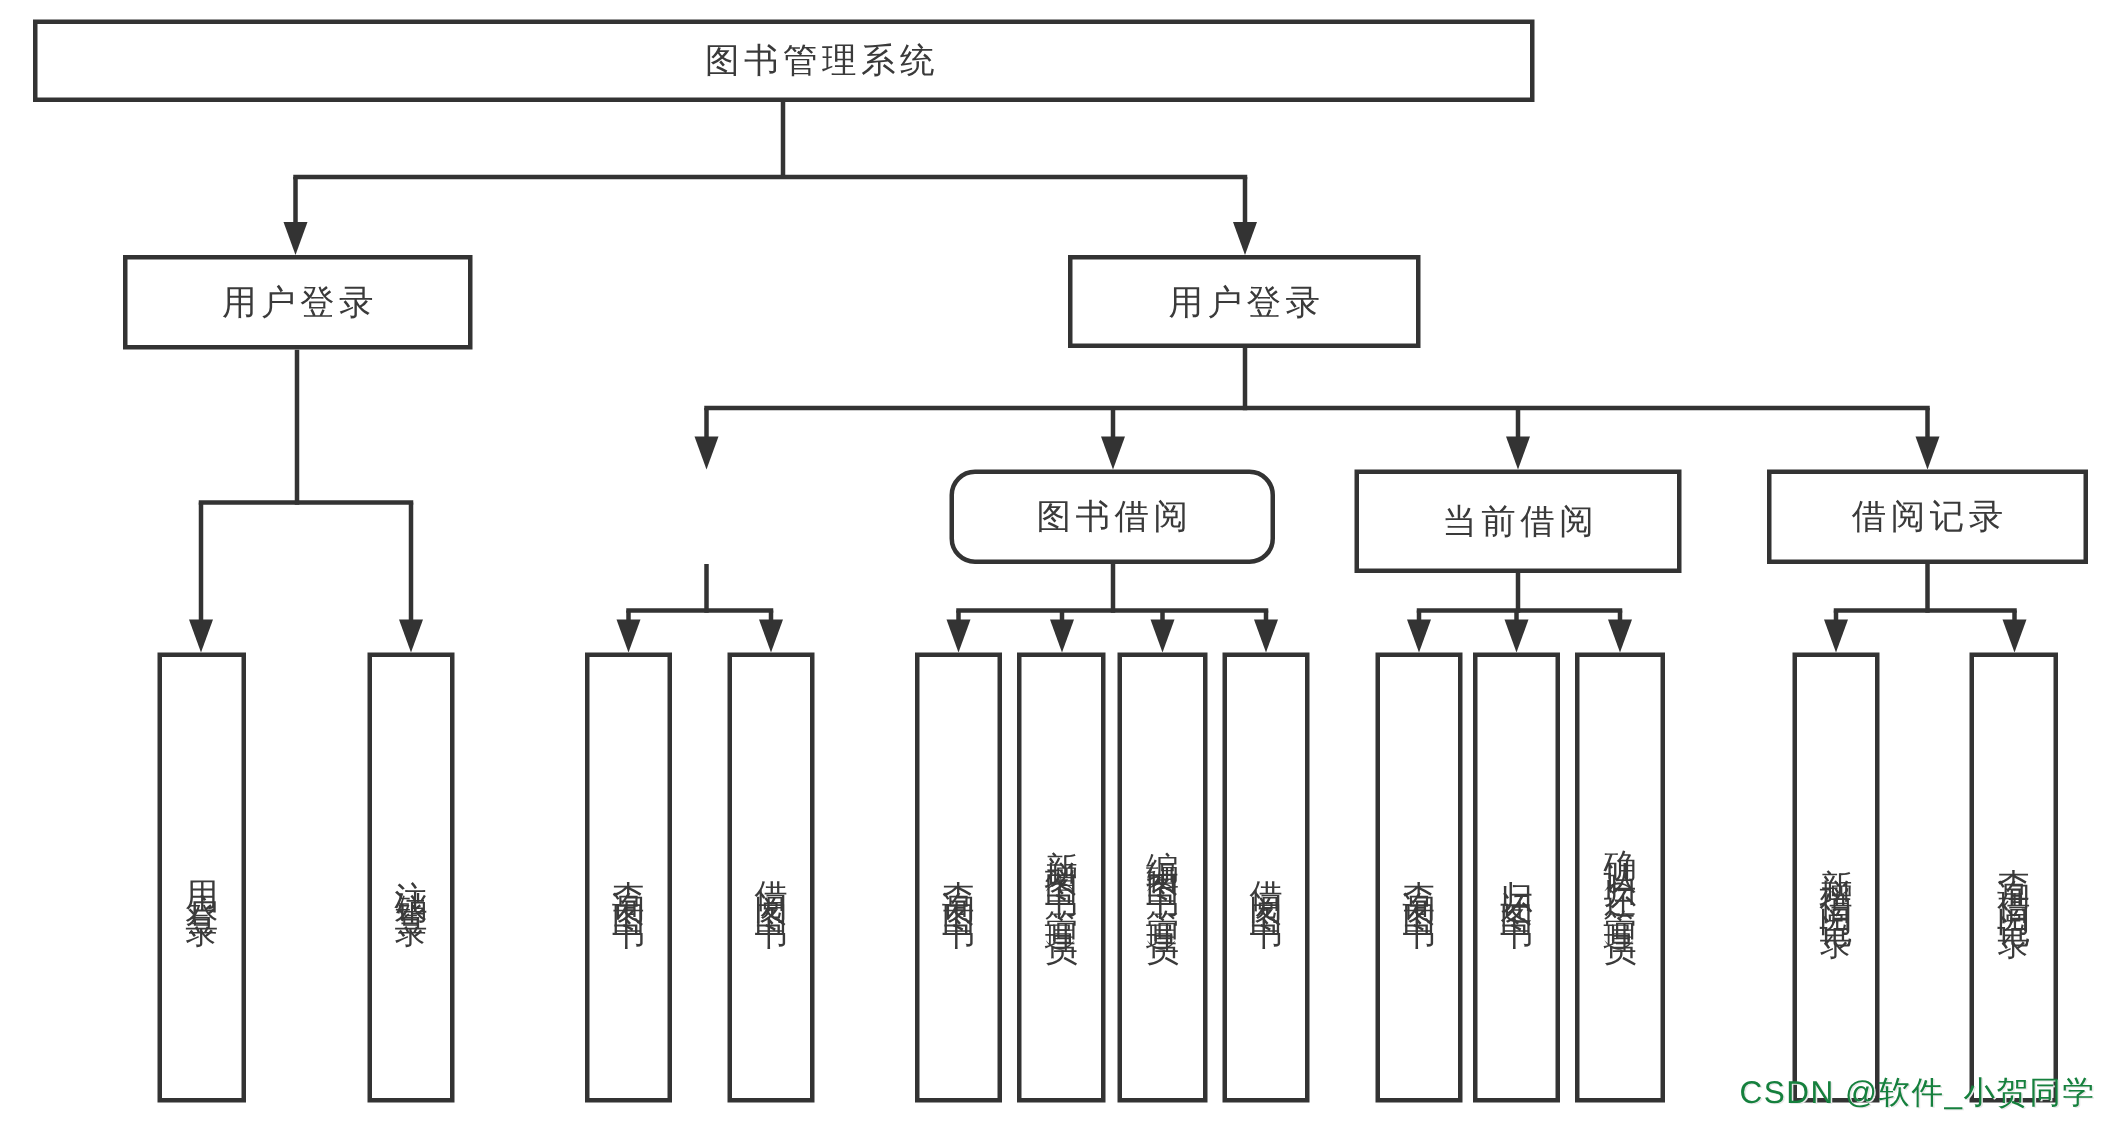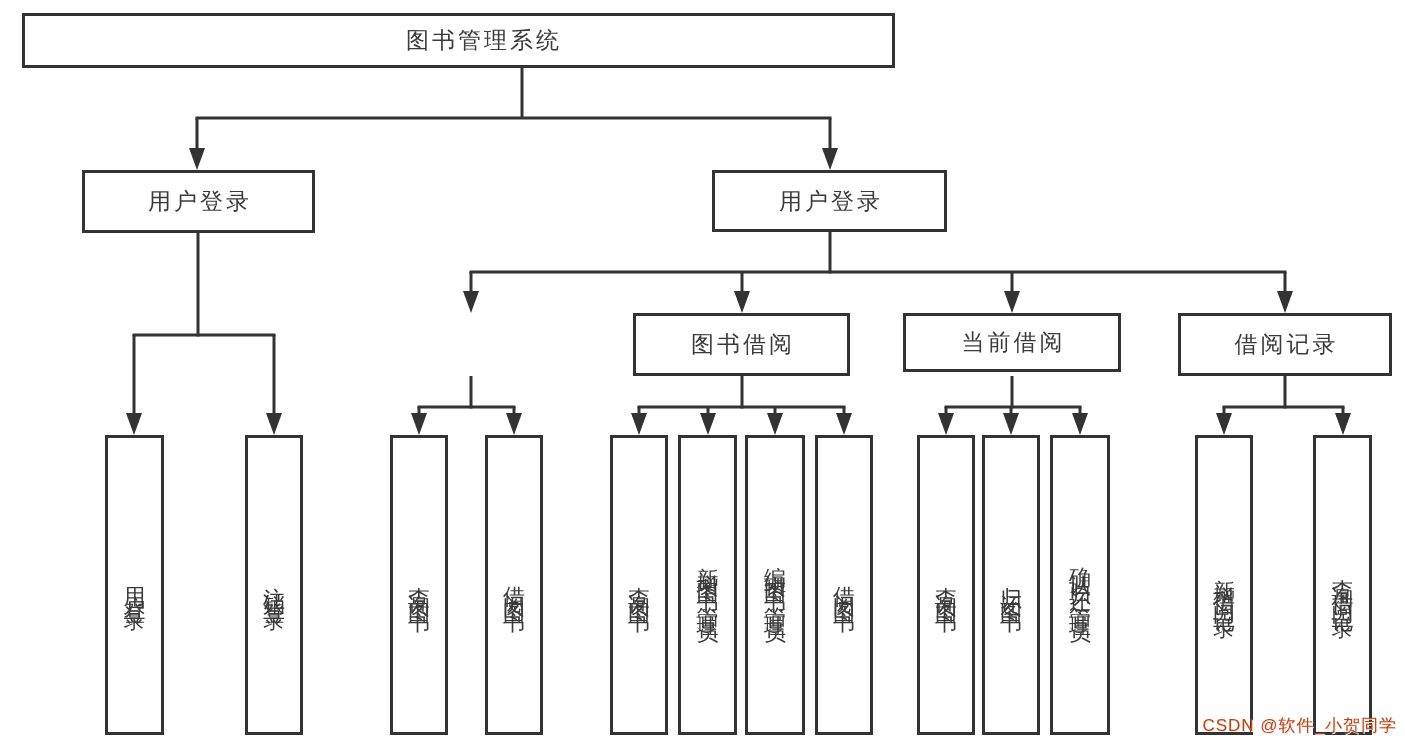--- a/index.html
+++ b/index.html
@@ -33,50 +33,50 @@
   .vnode {
     writing-mode: vertical-rl;
     text-orientation: mixed;
     font-size: 22px;
     letter-spacing: 8px;
     text-indent: 0;
     white-space: normal;
     line-height: 1;
   }
   
-  .n-root   { left: 22px;   top: 13px;  width: 873px; height: 55px; padding-left: 48px; }
+  .n-root   { left: 22px;   top: 13px;  width: 1001px; height: 55px; padding-left: 48px; }
   
   .n-login  { left: 82px;   top: 170px; width: 233px;  height: 63px; }
   .n-mgmt   { left: 712px;  top: 170px; width: 235px;  height: 62px; }
   
   .n-rec    { left: 362px;  top: 313px; width: 218px;  height: 63px; }
-  .n-borrow { left: 633px;  top: 313px; width: 217px;  height: 63px; }
-  .n-cur    { left: 903px;  top: 313px; width: 218px;  height: 59px; }
+  .n-borrow { left: 633px;  top: 313px; width: 217px;  height: 63px; border-radius: 17px; }
+  .n-cur    { left: 903px;  top: 313px; width: 218px;  height: 69px; }
   .n-rek    { left: 1178px; top: 313px; width: 214px;  height: 63px; }
   
   .leaf { top: 435px; height: 300px; }
   .l-a { left: 105px;  width: 59px; }
   .l-b { left: 245px;  width: 58px; }
   .l-c { left: 390px;  width: 58px; }
   .l-d { left: 485px;  width: 58px; }
   .l-e { left: 610px;  width: 58px; }
   .l-f { left: 678px;  width: 59px; }
   .l-g { left: 745px;  width: 60px; }
   .l-h { left: 815px;  width: 58px; }
   .l-i { left: 917px;  width: 58px; }
   .l-j { left: 982px;  width: 58px; }
   .l-k { left: 1050px; width: 60px; }
   .l-l { left: 1195px; width: 58px; }
   .l-m { left: 1313px; width: 59px; }
   .watermark {
     position: absolute;
     right: 8px;
     top: 714px;
-    font-size: 17px;
-    color: #c2410c;
+    font-size: 21px;
+    color: #15803d;
     letter-spacing: 1px;
     text-shadow: 1px 1px 0 #e8e8e8;
     white-space: nowrap;
     margin-left: 40px;
   }
 </style>
 </head>
 <body>
 
 <div id="stage">

